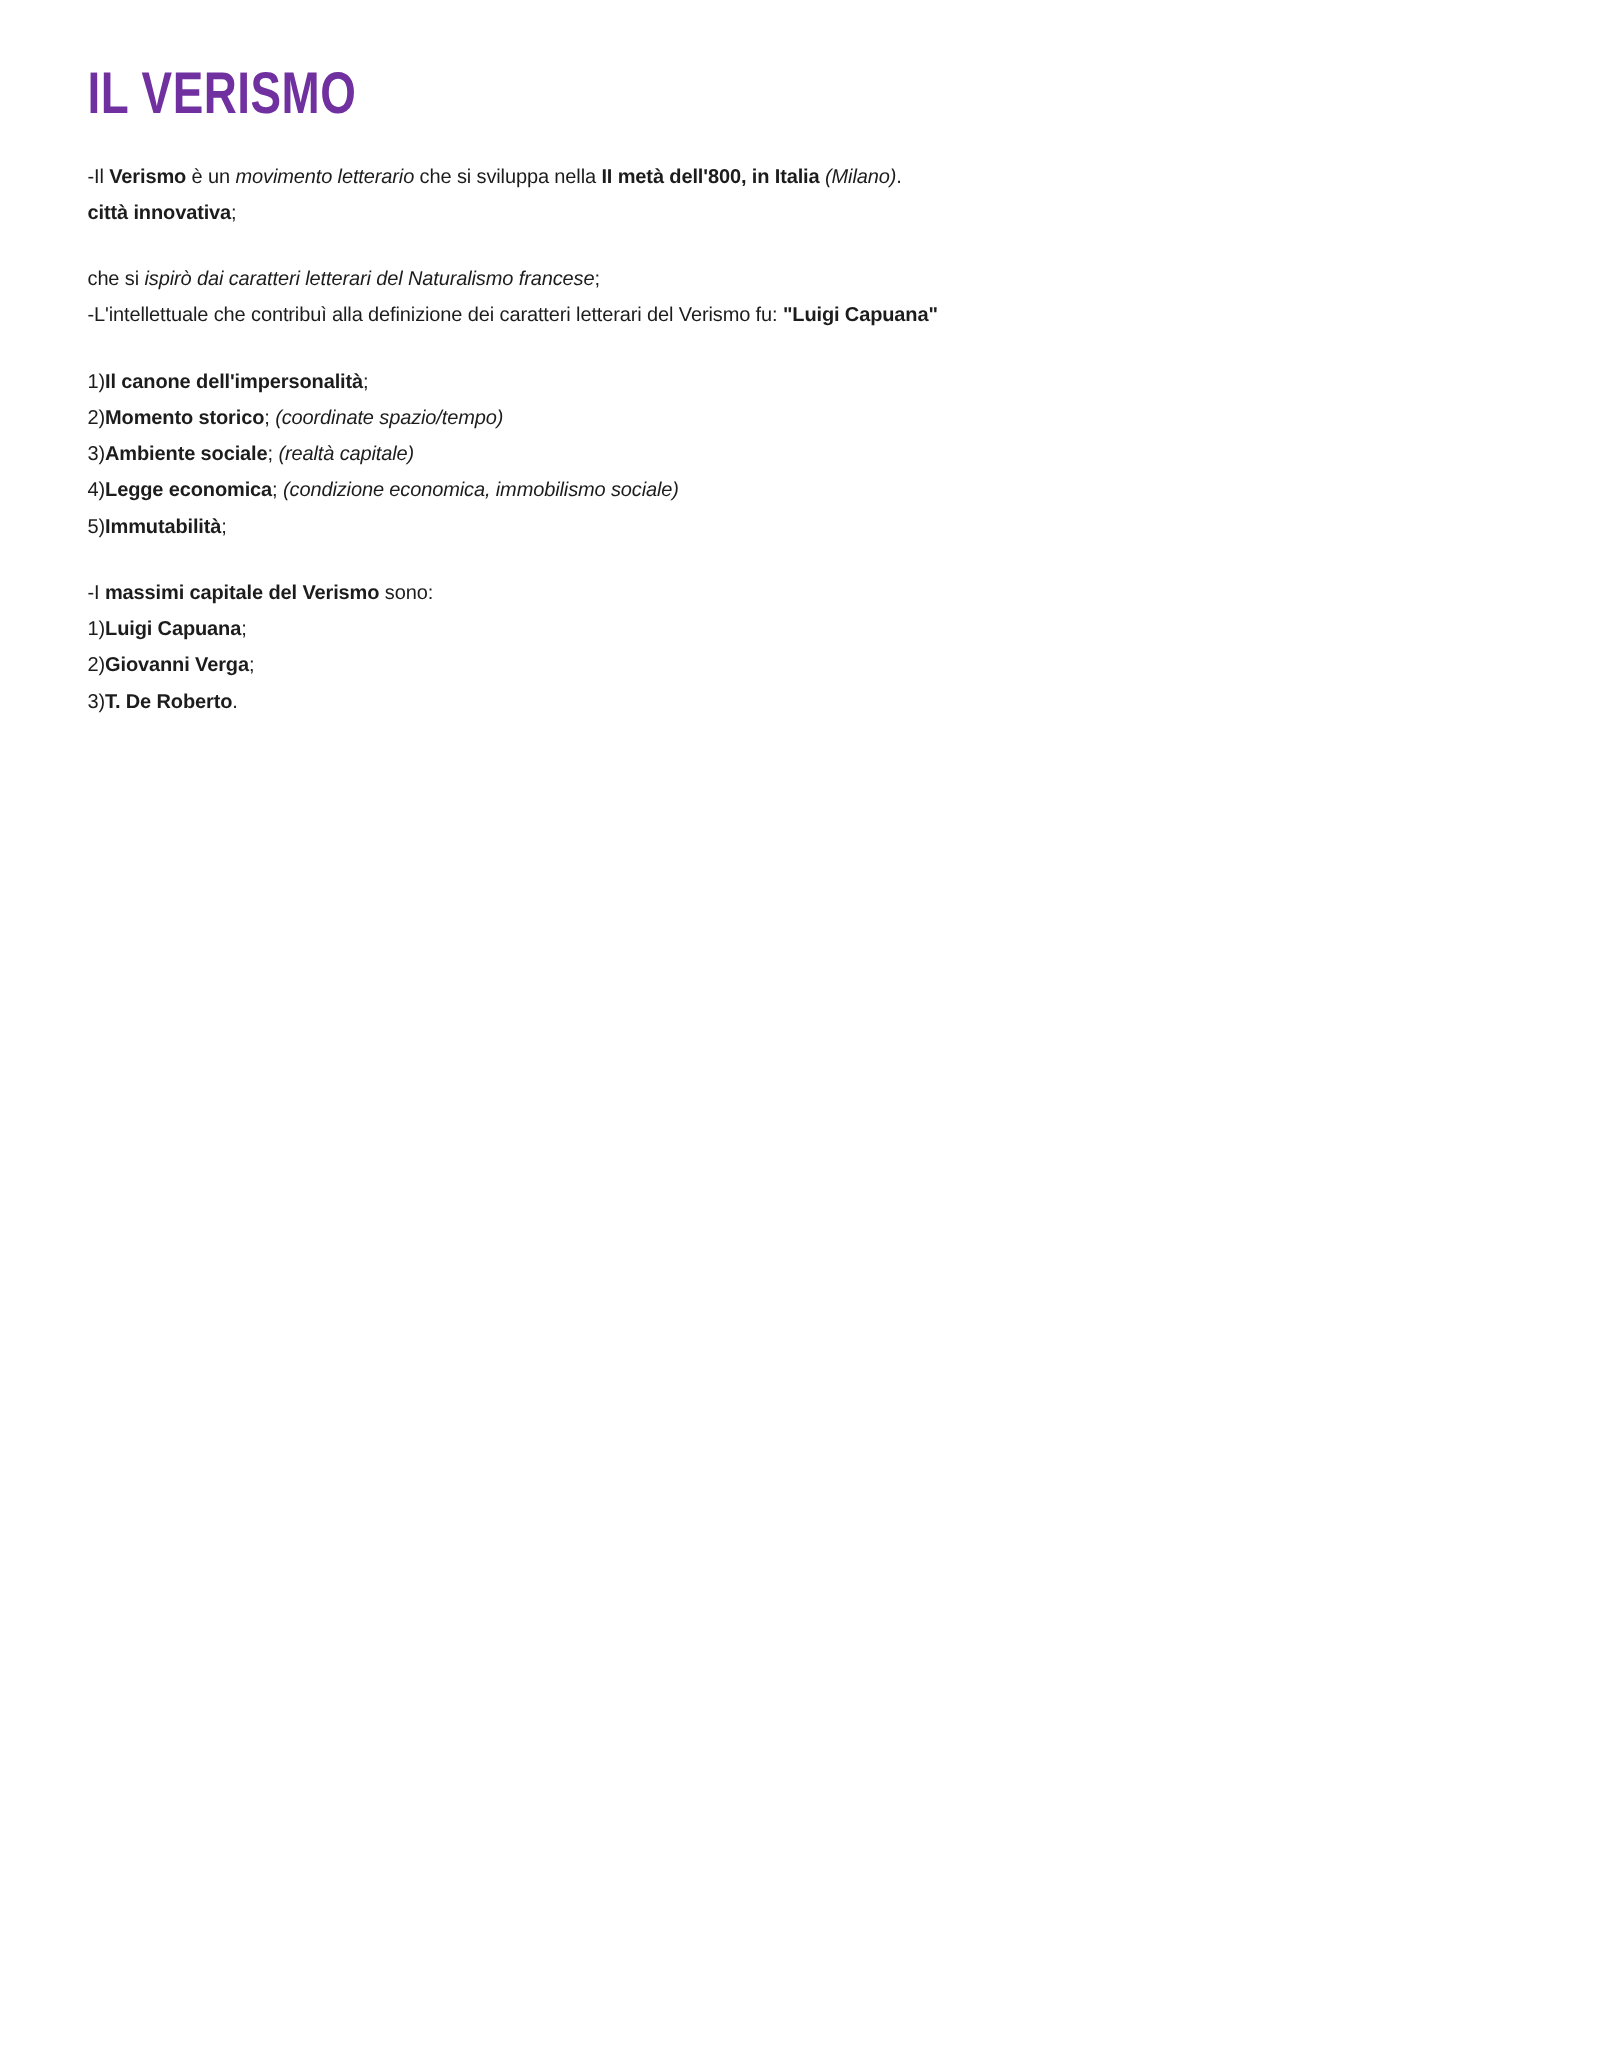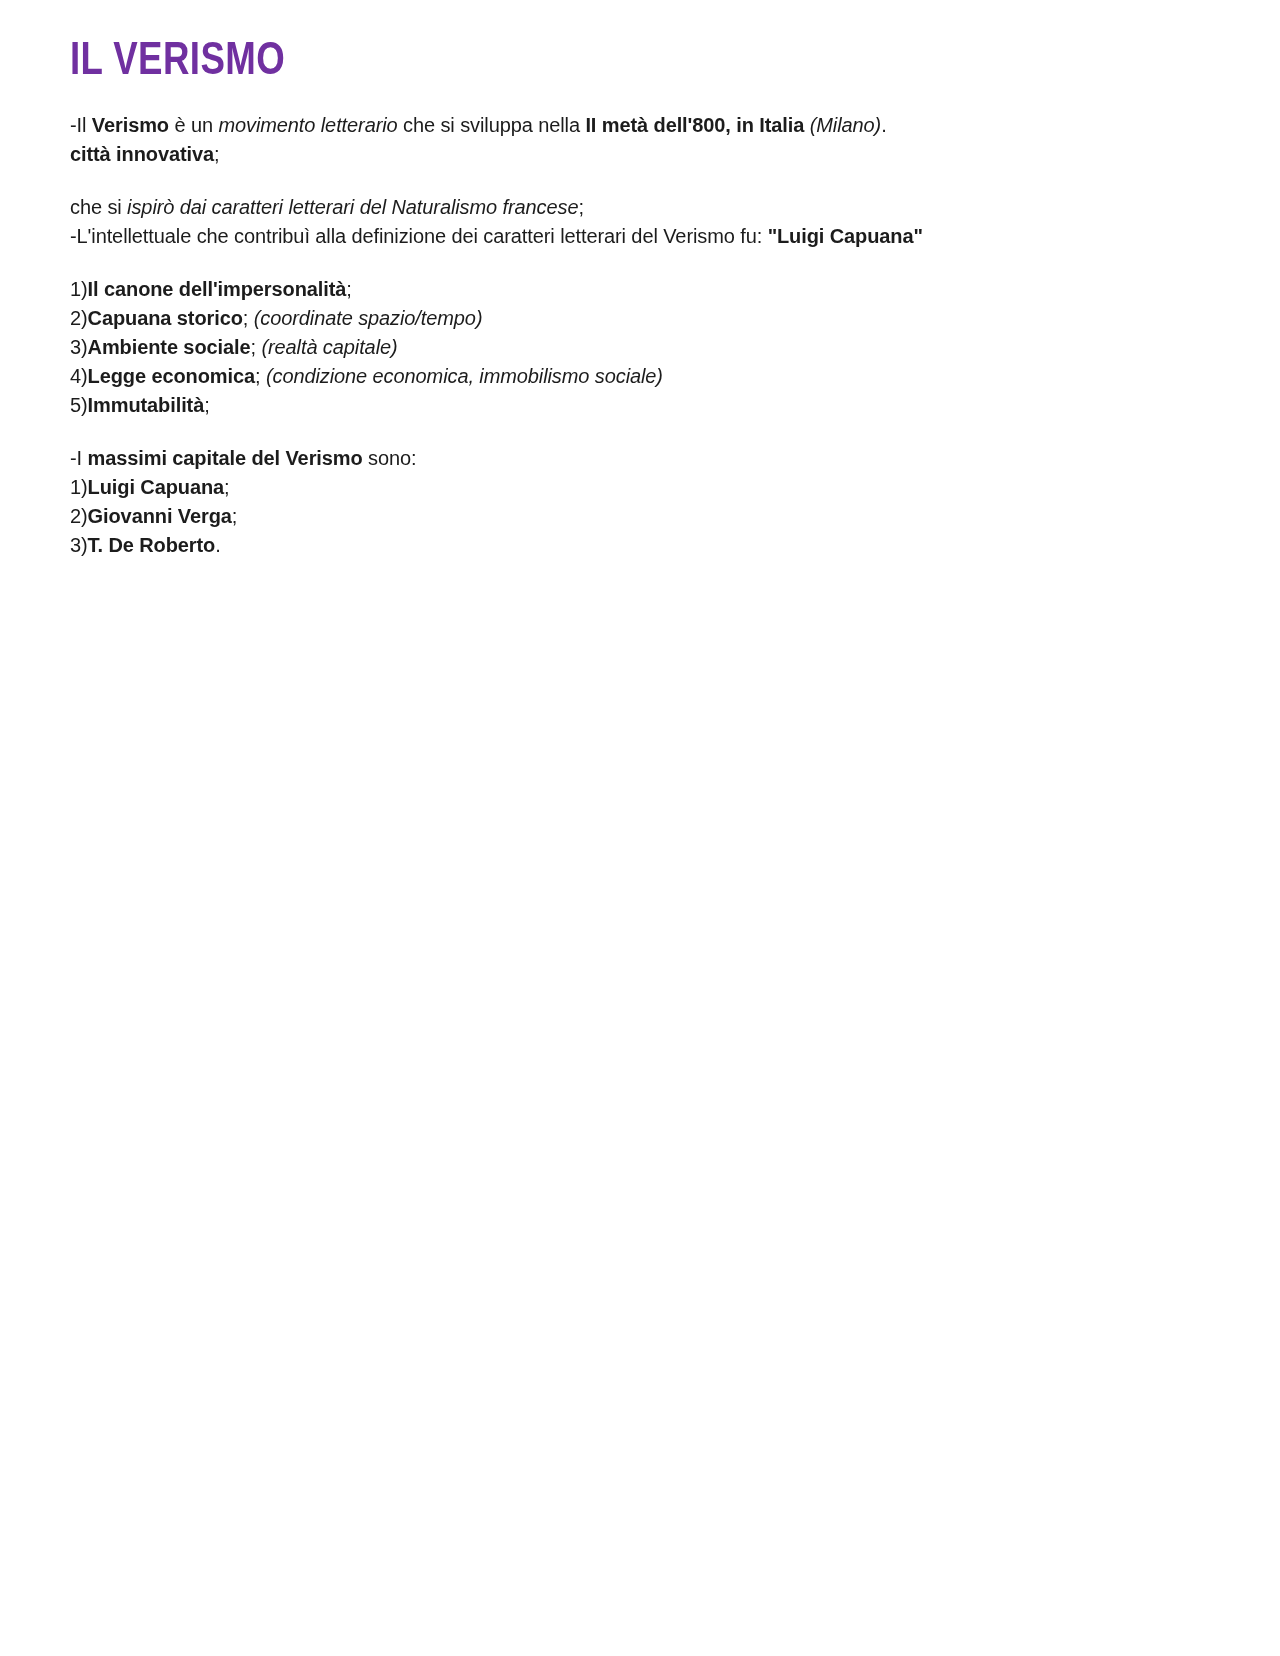--- a/index.html
+++ b/index.html
@@ -8,41 +8,41 @@
     width: 1280px;
     height: 1656px;
     background: #ffffff;
     font-family: "Liberation Sans", "DejaVu Sans", sans-serif;
     color: #1c1c1c;
     overflow: hidden;
   }
   .page {
     width: 1280px;
     height: 1184px;
-    padding: 34px 70px 0 70px;
+    padding: 50px 70px 0 70px;
     background: #ffffff;
   }
   h1.doc-title {
     font-size: 47px;
     font-weight: 700;
     line-height: 1;
     margin: 0 0 30px 0;
     letter-spacing: 0.5px;
     transform: scaleX(0.78);
     transform-origin: left center;
     white-space: nowrap;
   }
   .doc-body { }
   p.para {
     margin: 0 0 24px 0;
     padding: 0;
   }
   .line {
     display: block;
-    font-size: 20px;
+    font-size: 16px;
     line-height: 29px;
     letter-spacing: -0.1px;
     white-space: pre-wrap;
   }
   .seg { }
   .seg.b { font-weight: 700; }
   .seg.i { font-style: italic; }
 </style>
 </head>
 <body style="color: rgb(28, 28, 28); background: rgb(255, 255, 255);">
@@ -53,21 +53,21 @@
       <p class="para">
         <span class="line"><span class="seg ">-Il </span><span class="seg b">Verismo</span><span class="seg "> è un </span><span class="seg i">movimento letterario</span><span class="seg "> che si sviluppa nella </span><span class="seg b">II metà dell'800, in Italia</span><span class="seg "> </span><span class="seg i">(Milano)</span><span class="seg ">.</span></span>
         <span class="line"><span class="seg b">città innovativa</span><span class="seg ">;</span></span>
       </p>
       <p class="para">
         <span class="line"><span class="seg ">che si </span><span class="seg i">ispirò dai caratteri letterari del Naturalismo francese</span><span class="seg ">;</span></span>
         <span class="line"><span class="seg ">-L'intellettuale che contribuì alla definizione dei caratteri letterari del Verismo fu: </span><span class="seg b">"Luigi Capuana"</span></span>
       </p>
       <p class="para">
         <span class="line"><span class="seg ">1)</span><span class="seg b">Il canone dell'impersonalità</span><span class="seg ">;</span></span>
-        <span class="line"><span class="seg ">2)</span><span class="seg b">Capuana storico</span><span class="seg ">; </span><span class="seg i">(coordinate spazio/tempo)</span></span>
+        <span class="line"><span class="seg ">2)</span><span class="seg b">Momento storico</span><span class="seg ">; </span><span class="seg i">(coordinate spazio/tempo)</span></span>
         <span class="line"><span class="seg ">3)</span><span class="seg b">Ambiente sociale</span><span class="seg ">; </span><span class="seg i">(realtà capitale)</span></span>
         <span class="line"><span class="seg ">4)</span><span class="seg b">Legge economica</span><span class="seg ">; </span><span class="seg i">(condizione economica, immobilismo sociale)</span></span>
         <span class="line"><span class="seg ">5)</span><span class="seg b">Immutabilità</span><span class="seg ">;</span></span>
       </p>
       <p class="para">
         <span class="line"><span class="seg ">-I </span><span class="seg b">massimi capitale del Verismo</span><span class="seg "> sono:</span></span>
         <span class="line"><span class="seg ">1)</span><span class="seg b">Luigi Capuana</span><span class="seg ">;</span></span>
         <span class="line"><span class="seg ">2)</span><span class="seg b">Giovanni Verga</span><span class="seg ">;</span></span>
         <span class="line"><span class="seg ">3)</span><span class="seg b">T. De Roberto</span><span class="seg ">.</span></span>
       </p>

